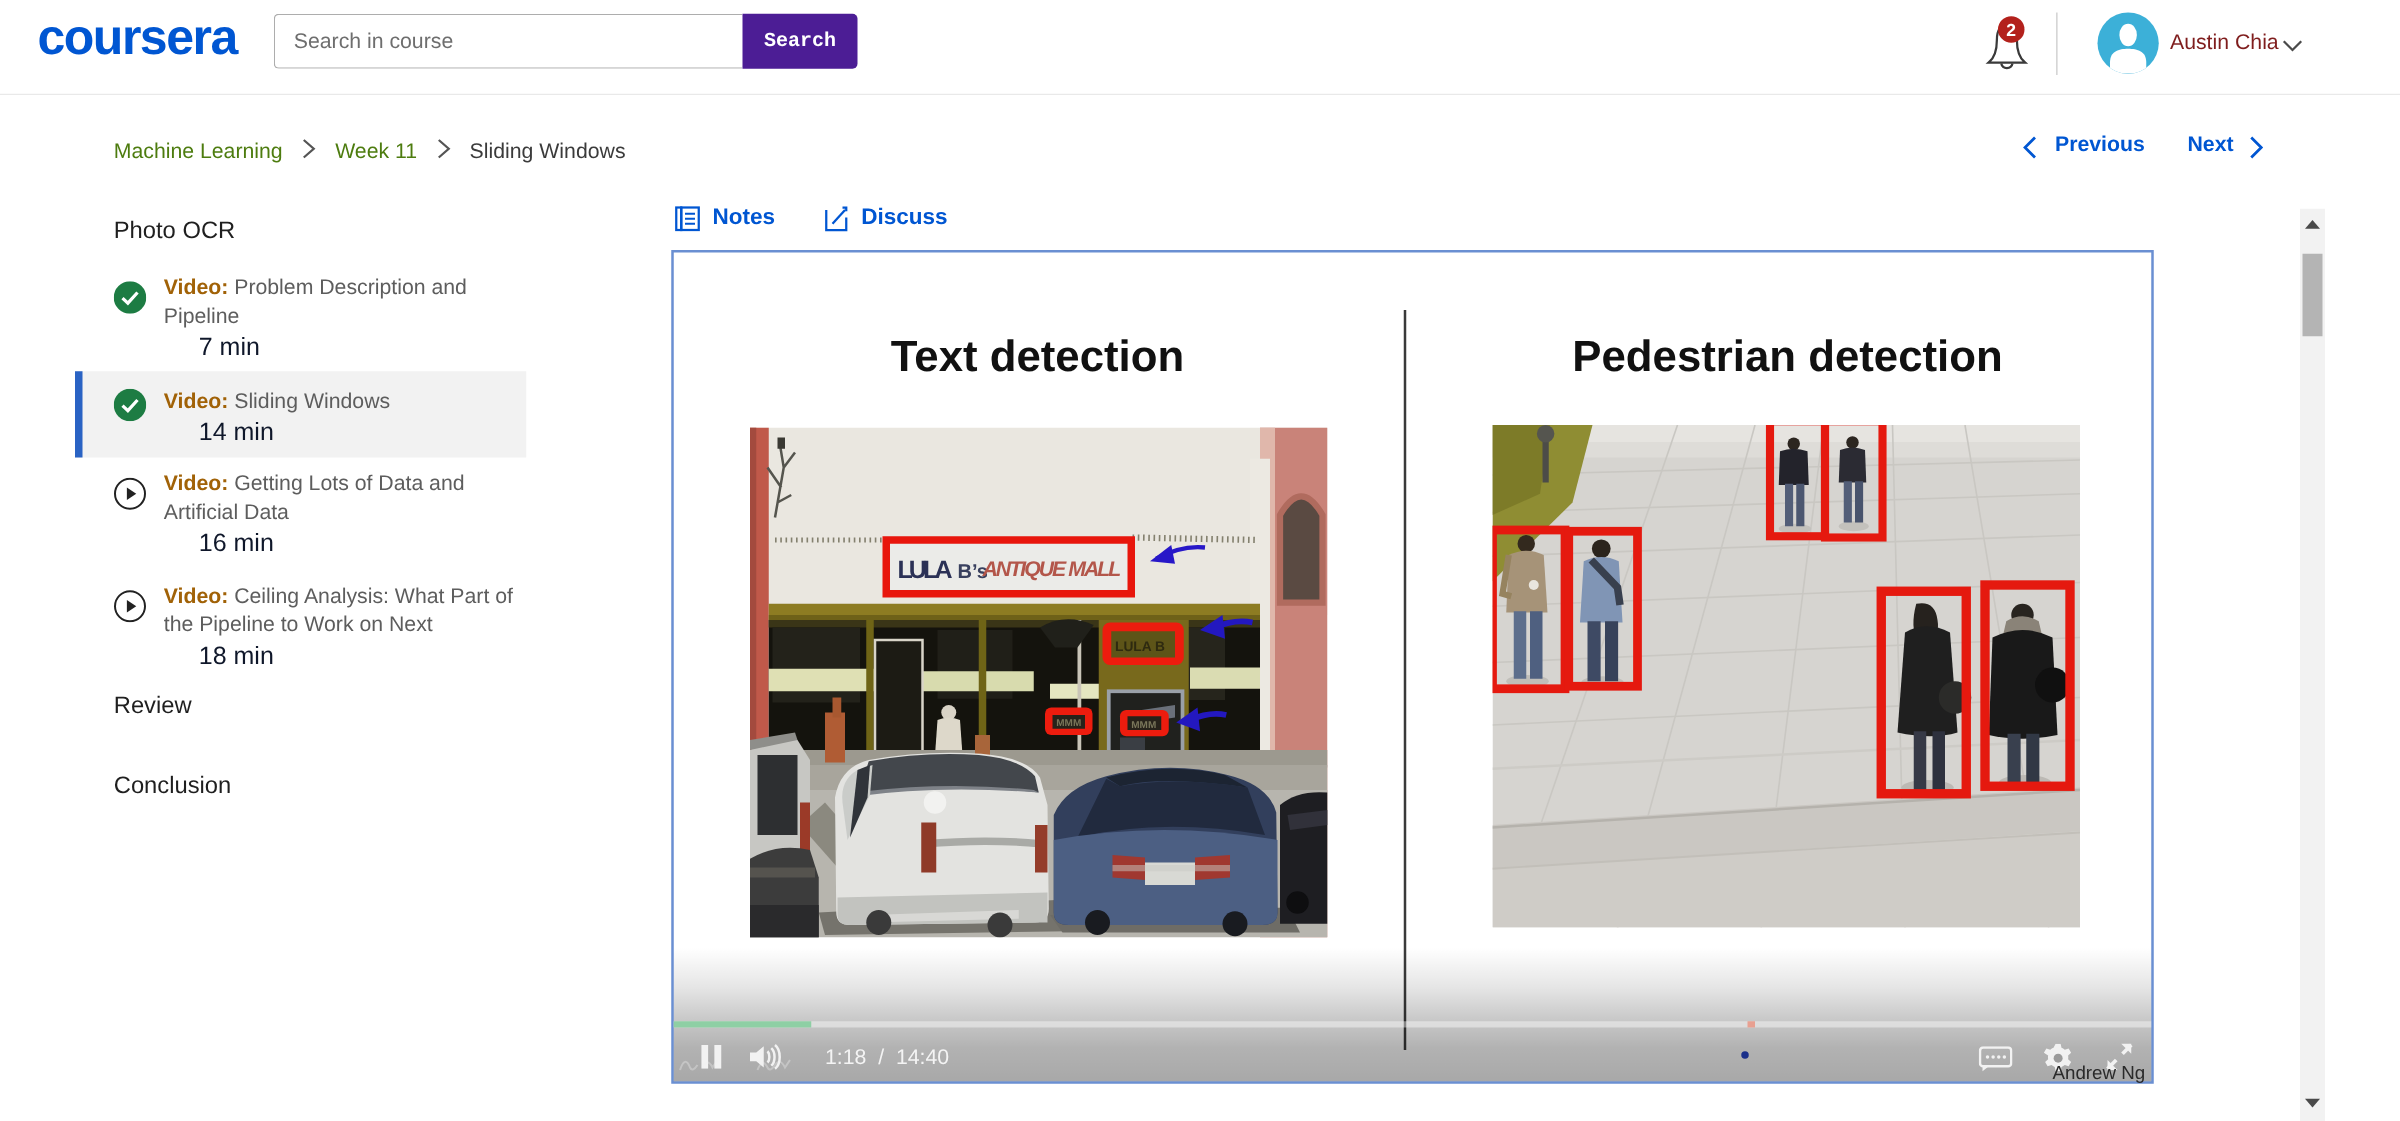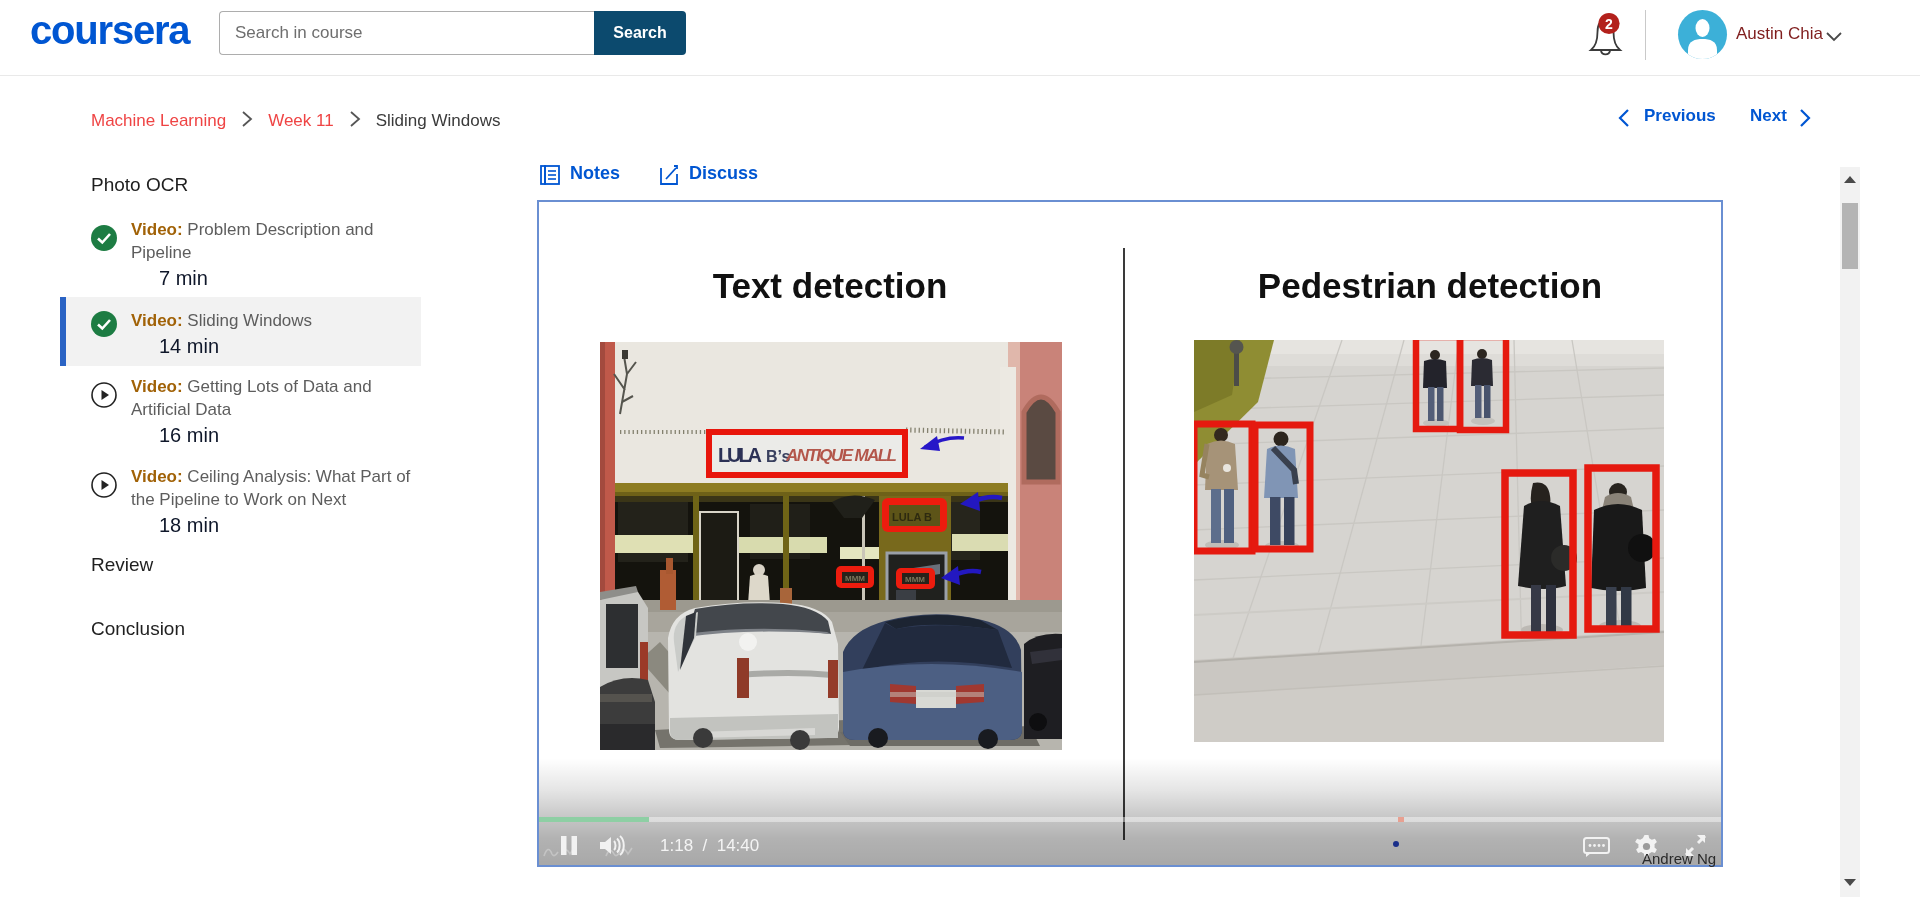--- a/index.html
+++ b/index.html
@@ -10,32 +10,32 @@
   
   #header { position:absolute; left:0; top:0; width:1920px; height:76px;
     background:#fff; border-bottom:1px solid #e9e9e9; }
   #logo { position:absolute; left:30px; top:8px; font-size:40px; font-weight:bold;
     color:#0056d2; letter-spacing:-1.2px; }
   #searchbox { position:absolute; left:219px; top:11px; width:375px; height:44px;
     border:1px solid #adadad; border-right:none; border-radius:4px 0 0 4px;
     background:#fff; }
   #searchbox span { position:absolute; left:15px; top:11px; font-size:17px; color:#6e6e6e; }
   #searchbtn { position:absolute; left:594px; top:11px; width:92px; height:44px;
-    background:#0c4a6e; border-radius:0 4px 4px 0; color:#fff; font-size:16px;
-    font-weight:bold; text-align:center; line-height:44px; }
+    background:#4c1d95; border-radius:0 4px 4px 0; color:#fff; font-size:16px;
+    font-weight:bold; text-align:center; line-height:44px;font-family:Liberation Mono, monospace; }
   #bellwrap { position:absolute; left:1586px; top:8px; width:44px; height:52px; }
   #navdivider { position:absolute; left:1645px; top:10px; width:1px; height:50px; background:#c9c9c9; }
   #avatar { position:absolute; left:1678px; top:10px; width:49px; height:49px; border-radius:50%;
     background:#3cb0d8; overflow:hidden; }
   #username { position:absolute; left:1736px; top:24px; font-size:17px; color:#7f1d1d; }
   #userchev { position:absolute; left:1822px; top:28px; width:20px; height:14px; }
 
   
   #crumbs { position:absolute; left:91px; top:108px; font-size:17px; color:#3b3b3b; }
-  #crumbs a { color:#ef4444; text-decoration:none; }
+  #crumbs a { color:#4d7c0f; text-decoration:none; }
   .crumbchev { display:inline-block; margin:0 14px; position:relative; top:2px; }
   #prevnext { position:absolute; left:1610px; top:106px; font-size:17px; font-weight:bold; color:#0056d2; }
 
   
   #sidebar { position:absolute; left:60px; top:170px; width:362px; }
   .sideheading { font-size:19px; font-weight:normal; color:#1f1f1f; }
   .itemicon { position:absolute; left:31px; }
   .itemtext { position:absolute; left:71px; font-size:17px; color:#5d5d5d; line-height:23px; }
   .itemtext b { color:#a16207; }
   .itemmin { position:absolute; left:71px; font-size:20px; color:#0f172a;margin-left:28px; }

